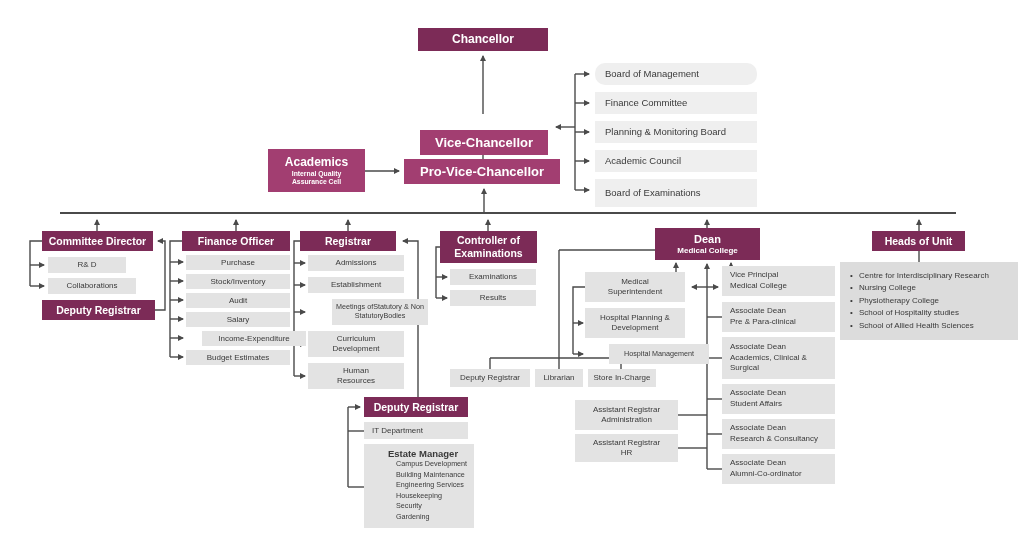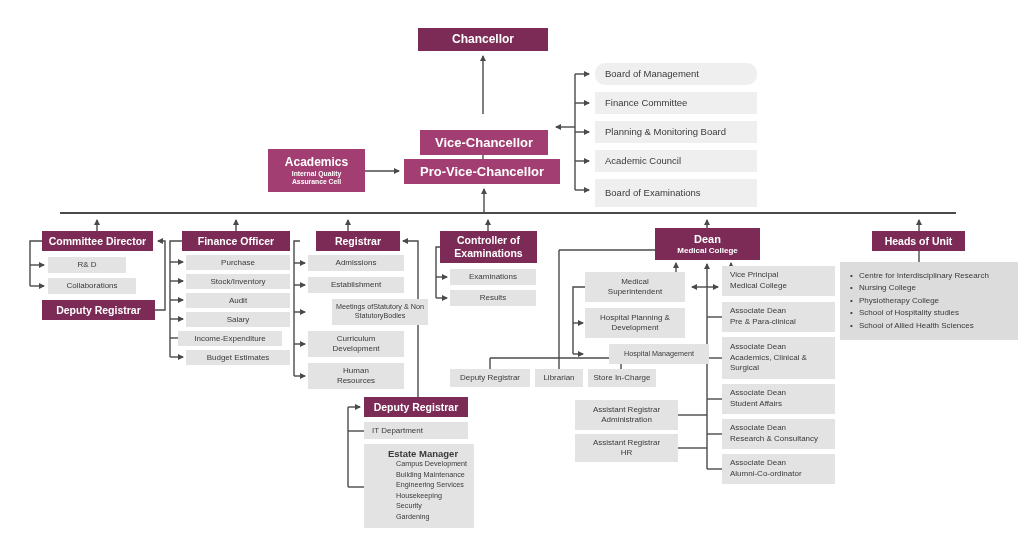--- a/index.html
+++ b/index.html
@@ -134,24 +134,24 @@
   <div class="n plum f10" style="left:42px;top:231px;width:111px;height:20px;">Committee Director</div>
   <div class="n gray f8" style="left:48px;top:257px;width:78px;height:16px;">R&amp; D</div>
   <div class="n gray f8" style="left:48px;top:278px;width:88px;height:16px;">Collaborations</div>
   <div class="n plum f10" style="left:42px;top:300px;width:113px;height:20px;">Deputy Registrar</div>
 
   <div class="n plum f10" style="left:182px;top:231px;width:108px;height:20px;">Finance Officer</div>
   <div class="n gray f8" style="left:186px;top:255px;width:104px;height:15px;">Purchase</div>
   <div class="n gray f8" style="left:186px;top:274px;width:104px;height:15px;">Stock/Inventory</div>
   <div class="n gray f8" style="left:186px;top:293px;width:104px;height:15px;">Audit</div>
   <div class="n gray f8" style="left:186px;top:312px;width:104px;height:15px;">Salary</div>
-  <div class="n gray f8" style="left:178px;top:331px;width:104px;height:15px;">Income-Expenditure</div>
+  <div class="n gray f8" style="left:202px;top:331px;width:104px;height:15px;">Income-Expenditure</div>
   <div class="n gray f8" style="left:186px;top:350px;width:104px;height:15px;">Budget Estimates</div>
 
-  <div class="n plum f10" style="left:316px;top:231px;width:84px;height:20px;">Registrar</div>
+  <div class="n plum f10" style="left:300px;top:231px;width:96px;height:20px;">Registrar</div>
   <div class="n gray f8" style="left:308px;top:255px;width:96px;height:16px;">Admissions</div>
   <div class="n gray f8" style="left:308px;top:277px;width:96px;height:16px;">Establishment</div>
   <div class="n gray f7" style="left:308px;top:299px;width:96px;height:26px;padding:0 4px;">Meetings ofStatutory &amp; Non StatutoryBodies</div>
   <div class="n gray f8" style="left:308px;top:331px;width:96px;height:26px;padding:0 14px;">Curriculum Development</div>
   <div class="n gray f8" style="left:308px;top:363px;width:96px;height:26px;padding:0 22px;">Human Resources</div>
 
   <div class="n plum" style="left:440px;top:231px;width:97px;height:32px;">
     <span class="f10">Controller of</span>
     <span class="f10">Examinations</span>
   </div>

